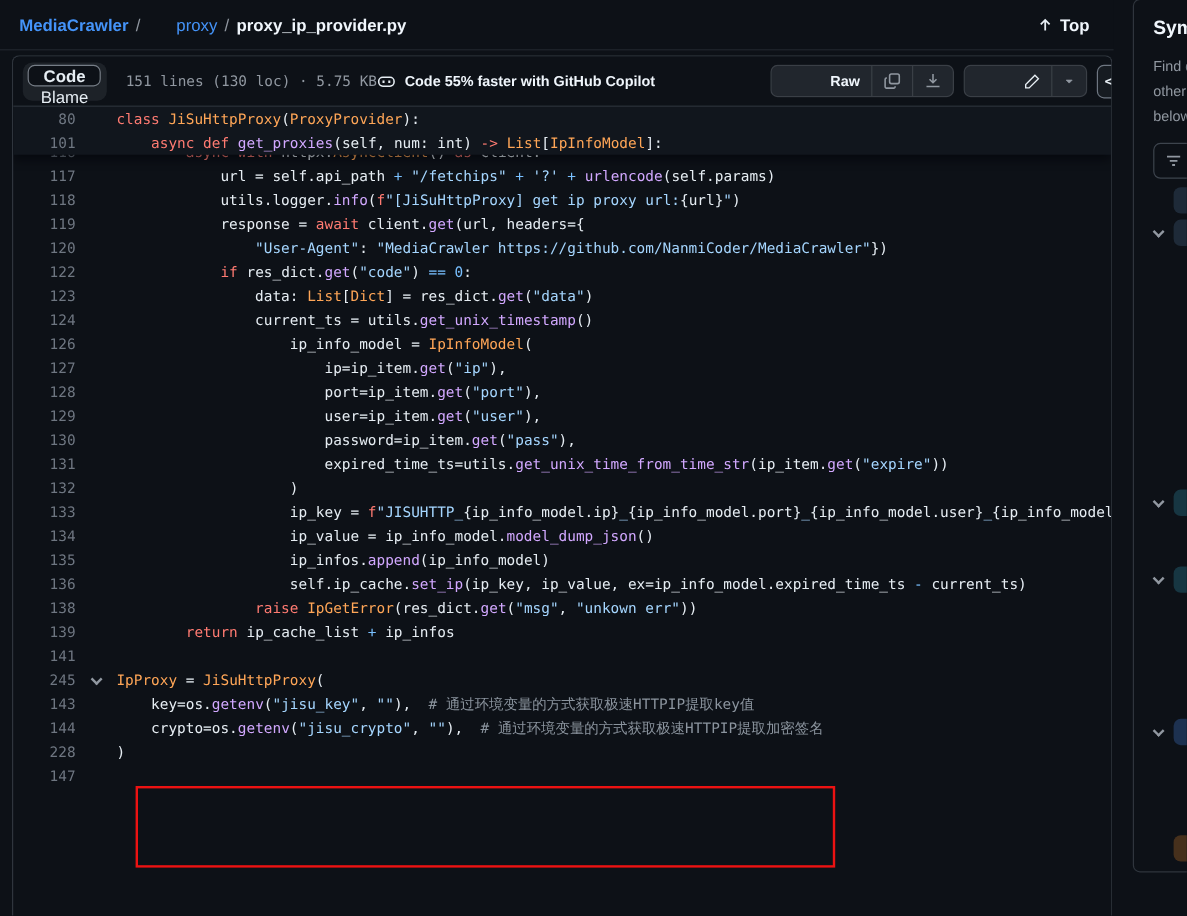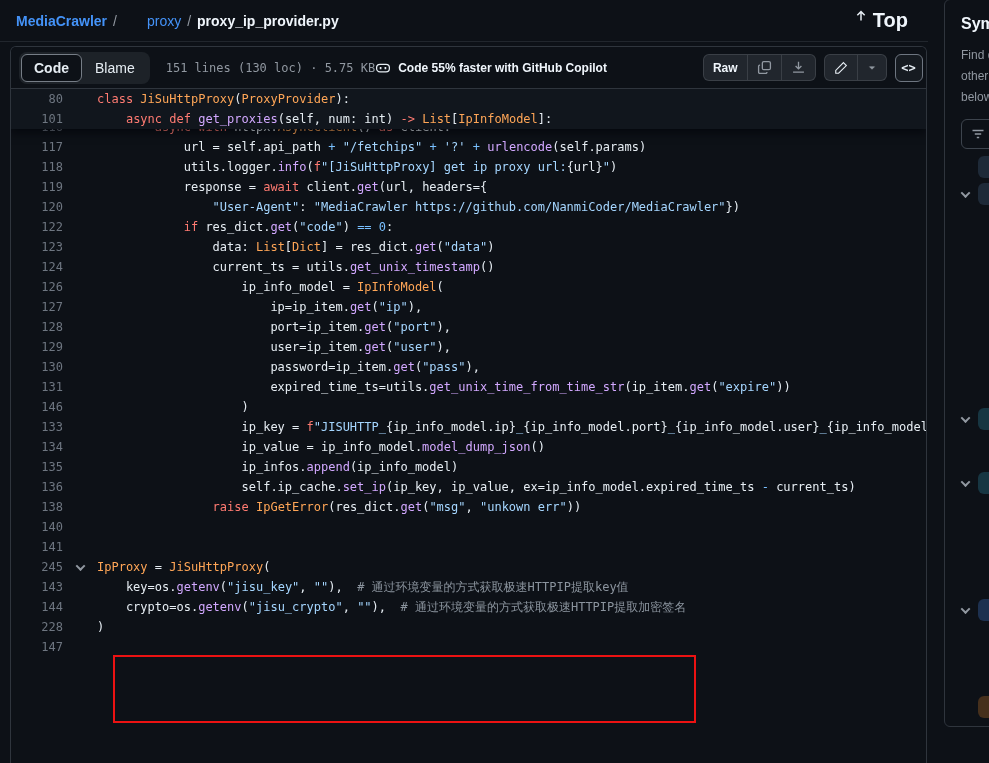--- a/index.html
+++ b/index.html
@@ -15,47 +15,47 @@
   .crumb-bar{
     position:absolute; left:0; top:0; width:928px; height:42px;
     display:flex; align-items:center; padding:0 20px 0 16px;
     border-bottom:1px solid #21262d; background:#0d1117;
   }
   .crumb{ font-size:14px; display:flex; align-items:center; gap:6px; white-space:nowrap;}
   .crumb .repo{ color:#4493f8; font-weight:600; cursor:pointer;}
   .crumb .dir{ color:#4493f8; cursor:pointer;margin-left:24px;}
   .crumb .sep{ color:#9198a1; }
   .crumb .file{ color:#f0f6fc; font-weight:600; }
-  .top-link{ margin-left:auto; display:flex; align-items:flex-start; gap:5px;
-    color:#f0f6fc; font-size:20px; font-weight:600; cursor:pointer;}
+  .top-link{ margin-left:auto; display:flex; align-items:center; gap:5px;
+    color:#f0f6fc; font-size:14px; font-weight:600; cursor:pointer;}
   .top-link svg{ stroke:#e6edf3; }
 
   
   .file-box{
     position:absolute; left:10px; top:46px; width:917px; height:720px;
     border:1px solid #2f353d; border-bottom:none; border-radius:6px 6px 0 0;
     background:#0d1117; overflow:hidden;
   }
   .toolbar{
     height:42px; display:flex; align-items:center; padding:0 8px;
     border-bottom:1px solid #2f353d; background:#0d1117;
   }
   .seg{ display:flex; align-items:center; background:rgba(177,186,196,0.10);
-    border-radius:8px; padding:2px; height:32px; }
+    border-radius:8px; padding:2px; height:32px;flex-direction:column; }
   .seg .seg-btn{ height:28px; padding:0 12px; display:flex; align-items:center;
     font-size:14px; color:#e6edf3; border-radius:6px; cursor:pointer; border:1px solid transparent;}
   .seg .seg-btn.sel{ background:#0d1117; border:1px solid #767d86; font-weight:600; }
   .meta{ margin-left:16px; font-family:"DejaVu Sans Mono", monospace;
     font-size:12px; color:#9198a1; white-space:nowrap;}
   .copilot{ margin-left:auto; display:flex; align-items:center; gap:7px;
     font-size:12px; font-weight:600; color:#f0f6fc; white-space:nowrap; cursor:pointer;}
   .copilot svg{ stroke:#e6edf3; }
   .btn-row{ margin-left:96px; display:flex; align-items:center; gap:8px; }
   .btn-group{ display:flex; align-items:stretch; height:27px;
-    background:#21262d; border:1px solid rgba(240,246,252,0.12); border-radius:6px; overflow:hidden;}
+    background:#21262d; border:1px solid rgba(240,246,252,0.12); border-radius:6px; overflow:hidden;padding-left:40px;}
   .btn-group .gbtn{ display:flex; align-items:center; justify-content:center;
     padding:0 9px; cursor:pointer; color:#f0f6fc; font-size:12px; font-weight:600;}
   .btn-group .gbtn + .gbtn{ border-left:1px solid rgba(240,246,252,0.12); }
   .gbtn svg{ stroke:#9198a1; }
   .gbtn.pencil svg{ stroke:#e6edf3; }
   .sym-btn{ width:28px; height:28px; border:1px solid #6e7681; border-radius:6px;
     background:rgba(177,186,196,0.06); display:flex; align-items:center; justify-content:center;
     cursor:pointer; color:#e6edf3; font-family:"DejaVu Sans Mono", monospace; font-size:12px; font-weight:700;}
 
   
@@ -181,27 +181,27 @@
         <div class="crow"><span class="ln">120</span><span class="fold"></span><code class="ctext"><span style="color: rgb(230, 237, 243);">                </span><span style="color: rgb(165, 214, 255);">"User-Agent"</span><span style="color: rgb(230, 237, 243);">: </span><span style="color: rgb(165, 214, 255);">"MediaCrawler https://github.com/NanmiCoder/MediaCrawler"</span><span style="color: rgb(230, 237, 243);">})</span></code></div>
         <div class="crow"><span class="ln">122</span><span class="fold"></span><code class="ctext"><span style="color: rgb(230, 237, 243);">            </span><span style="color: rgb(255, 123, 114);">if</span><span style="color: rgb(230, 237, 243);"> res_dict.</span><span style="color: rgb(210, 168, 255);">get</span><span style="color: rgb(230, 237, 243);">(</span><span style="color: rgb(165, 214, 255);">"code"</span><span style="color: rgb(230, 237, 243);">) </span><span style="color: rgb(121, 192, 255);">==</span><span style="color: rgb(230, 237, 243);"> </span><span style="color: rgb(121, 192, 255);">0</span><span style="color: rgb(230, 237, 243);">:</span></code></div>
         <div class="crow"><span class="ln">123</span><span class="fold"></span><code class="ctext"><span style="color: rgb(230, 237, 243);">                data: </span><span style="color: rgb(255, 166, 87);">List</span><span style="color: rgb(230, 237, 243);">[</span><span style="color: rgb(255, 166, 87);">Dict</span><span style="color: rgb(230, 237, 243);">] = res_dict.</span><span style="color: rgb(210, 168, 255);">get</span><span style="color: rgb(230, 237, 243);">(</span><span style="color: rgb(165, 214, 255);">"data"</span><span style="color: rgb(230, 237, 243);">)</span></code></div>
         <div class="crow"><span class="ln">124</span><span class="fold"></span><code class="ctext"><span style="color: rgb(230, 237, 243);">                current_ts = utils.</span><span style="color: rgb(210, 168, 255);">get_unix_timestamp</span><span style="color: rgb(230, 237, 243);">()</span></code></div>
         <div class="crow"><span class="ln">126</span><span class="fold"></span><code class="ctext"><span style="color: rgb(230, 237, 243);">                    ip_info_model = </span><span style="color: rgb(255, 166, 87);">IpInfoModel</span><span style="color: rgb(230, 237, 243);">(</span></code></div>
         <div class="crow"><span class="ln">127</span><span class="fold"></span><code class="ctext"><span style="color: rgb(230, 237, 243);">                        ip=ip_item.</span><span style="color: rgb(210, 168, 255);">get</span><span style="color: rgb(230, 237, 243);">(</span><span style="color: rgb(165, 214, 255);">"ip"</span><span style="color: rgb(230, 237, 243);">),</span></code></div>
         <div class="crow"><span class="ln">128</span><span class="fold"></span><code class="ctext"><span style="color: rgb(230, 237, 243);">                        port=ip_item.</span><span style="color: rgb(210, 168, 255);">get</span><span style="color: rgb(230, 237, 243);">(</span><span style="color: rgb(165, 214, 255);">"port"</span><span style="color: rgb(230, 237, 243);">),</span></code></div>
         <div class="crow"><span class="ln">129</span><span class="fold"></span><code class="ctext"><span style="color: rgb(230, 237, 243);">                        user=ip_item.</span><span style="color: rgb(210, 168, 255);">get</span><span style="color: rgb(230, 237, 243);">(</span><span style="color: rgb(165, 214, 255);">"user"</span><span style="color: rgb(230, 237, 243);">),</span></code></div>
         <div class="crow"><span class="ln">130</span><span class="fold"></span><code class="ctext"><span style="color: rgb(230, 237, 243);">                        password=ip_item.</span><span style="color: rgb(210, 168, 255);">get</span><span style="color: rgb(230, 237, 243);">(</span><span style="color: rgb(165, 214, 255);">"pass"</span><span style="color: rgb(230, 237, 243);">),</span></code></div>
         <div class="crow"><span class="ln">131</span><span class="fold"></span><code class="ctext"><span style="color: rgb(230, 237, 243);">                        expired_time_ts=utils.</span><span style="color: rgb(210, 168, 255);">get_unix_time_from_time_str</span><span style="color: rgb(230, 237, 243);">(ip_item.</span><span style="color: rgb(210, 168, 255);">get</span><span style="color: rgb(230, 237, 243);">(</span><span style="color: rgb(165, 214, 255);">"expire"</span><span style="color: rgb(230, 237, 243);">))</span></code></div>
-        <div class="crow"><span class="ln">146</span><span class="fold"></span><code class="ctext"><span style="color: rgb(230, 237, 243);">                    )</span></code></div>
+        <div class="crow"><span class="ln">132</span><span class="fold"></span><code class="ctext"><span style="color: rgb(230, 237, 243);">                    )</span></code></div>
         <div class="crow"><span class="ln">133</span><span class="fold"></span><code class="ctext"><span style="color: rgb(230, 237, 243);">                    ip_key = </span><span style="color: rgb(255, 123, 114);">f</span><span style="color: rgb(165, 214, 255);">"JISUHTTP_</span><span style="color: rgb(230, 237, 243);">{ip_info_model.ip}</span><span style="color: rgb(165, 214, 255);">_</span><span style="color: rgb(230, 237, 243);">{ip_info_model.port}</span><span style="color: rgb(165, 214, 255);">_</span><span style="color: rgb(230, 237, 243);">{ip_info_model.user}</span><span style="color: rgb(165, 214, 255);">_</span><span style="color: rgb(230, 237, 243);">{ip_info_model.password}</span></code></div>
         <div class="crow"><span class="ln">134</span><span class="fold"></span><code class="ctext"><span style="color: rgb(230, 237, 243);">                    ip_value = ip_info_model.</span><span style="color: rgb(210, 168, 255);">model_dump_json</span><span style="color: rgb(230, 237, 243);">()</span></code></div>
         <div class="crow"><span class="ln">135</span><span class="fold"></span><code class="ctext"><span style="color: rgb(230, 237, 243);">                    ip_infos.</span><span style="color: rgb(210, 168, 255);">append</span><span style="color: rgb(230, 237, 243);">(ip_info_model)</span></code></div>
         <div class="crow"><span class="ln">136</span><span class="fold"></span><code class="ctext"><span style="color: rgb(230, 237, 243);">                    self.ip_cache.</span><span style="color: rgb(210, 168, 255);">set_ip</span><span style="color: rgb(230, 237, 243);">(ip_key, ip_value, ex=ip_info_model.expired_time_ts </span><span style="color: rgb(121, 192, 255);">-</span><span style="color: rgb(230, 237, 243);"> current_ts)</span></code></div>
         <div class="crow"><span class="ln">138</span><span class="fold"></span><code class="ctext"><span style="color: rgb(230, 237, 243);">                </span><span style="color: rgb(255, 123, 114);">raise</span><span style="color: rgb(230, 237, 243);"> </span><span style="color: rgb(255, 166, 87);">IpGetError</span><span style="color: rgb(230, 237, 243);">(res_dict.</span><span style="color: rgb(210, 168, 255);">get</span><span style="color: rgb(230, 237, 243);">(</span><span style="color: rgb(165, 214, 255);">"msg"</span><span style="color: rgb(230, 237, 243);">, </span><span style="color: rgb(165, 214, 255);">"unkown err"</span><span style="color: rgb(230, 237, 243);">))</span></code></div>
-        <div class="crow"><span class="ln">140</span><span class="fold"></span><code class="ctext"></code></div>
+        <div class="crow"><span class="ln">139</span><span class="fold"></span><code class="ctext"><span style="color: rgb(230, 237, 243);">        </span><span style="color: rgb(255, 123, 114);">return</span><span style="color: rgb(230, 237, 243);"> ip_cache_list </span><span style="color: rgb(121, 192, 255);">+</span><span style="color: rgb(230, 237, 243);"> ip_infos</span></code></div>
         <div class="crow"><span class="ln">141</span><span class="fold"></span><code class="ctext"></code></div>
         <div class="crow"><span class="ln">245</span><span class="fold"><span class="chev"></span></span><code class="ctext"><span style="color: rgb(255, 166, 87);">IpProxy</span><span style="color: rgb(230, 237, 243);"> = </span><span style="color: rgb(255, 166, 87);">JiSuHttpProxy</span><span style="color: rgb(230, 237, 243);">(</span></code></div>
         <div class="crow"><span class="ln">143</span><span class="fold"></span><code class="ctext"><span style="color: rgb(230, 237, 243);">    key=os.</span><span style="color: rgb(210, 168, 255);">getenv</span><span style="color: rgb(230, 237, 243);">(</span><span style="color: rgb(165, 214, 255);">"jisu_key"</span><span style="color: rgb(230, 237, 243);">, </span><span style="color: rgb(165, 214, 255);">""</span><span style="color: rgb(230, 237, 243);">),  </span><span style="color: rgb(139, 148, 158);"># 通过环境变量的方式获取极速HTTPIP提取key值</span></code></div>
         <div class="crow"><span class="ln">144</span><span class="fold"></span><code class="ctext"><span style="color: rgb(230, 237, 243);">    crypto=os.</span><span style="color: rgb(210, 168, 255);">getenv</span><span style="color: rgb(230, 237, 243);">(</span><span style="color: rgb(165, 214, 255);">"jisu_crypto"</span><span style="color: rgb(230, 237, 243);">, </span><span style="color: rgb(165, 214, 255);">""</span><span style="color: rgb(230, 237, 243);">),  </span><span style="color: rgb(139, 148, 158);"># 通过环境变量的方式获取极速HTTPIP提取加密签名</span></code></div>
         <div class="crow"><span class="ln">228</span><span class="fold"></span><code class="ctext"><span style="color: rgb(230, 237, 243);">)</span></code></div>
         <div class="crow"><span class="ln">147</span><span class="fold"></span><code class="ctext"></code></div>
       </div>
   </div>
 </div>
 

